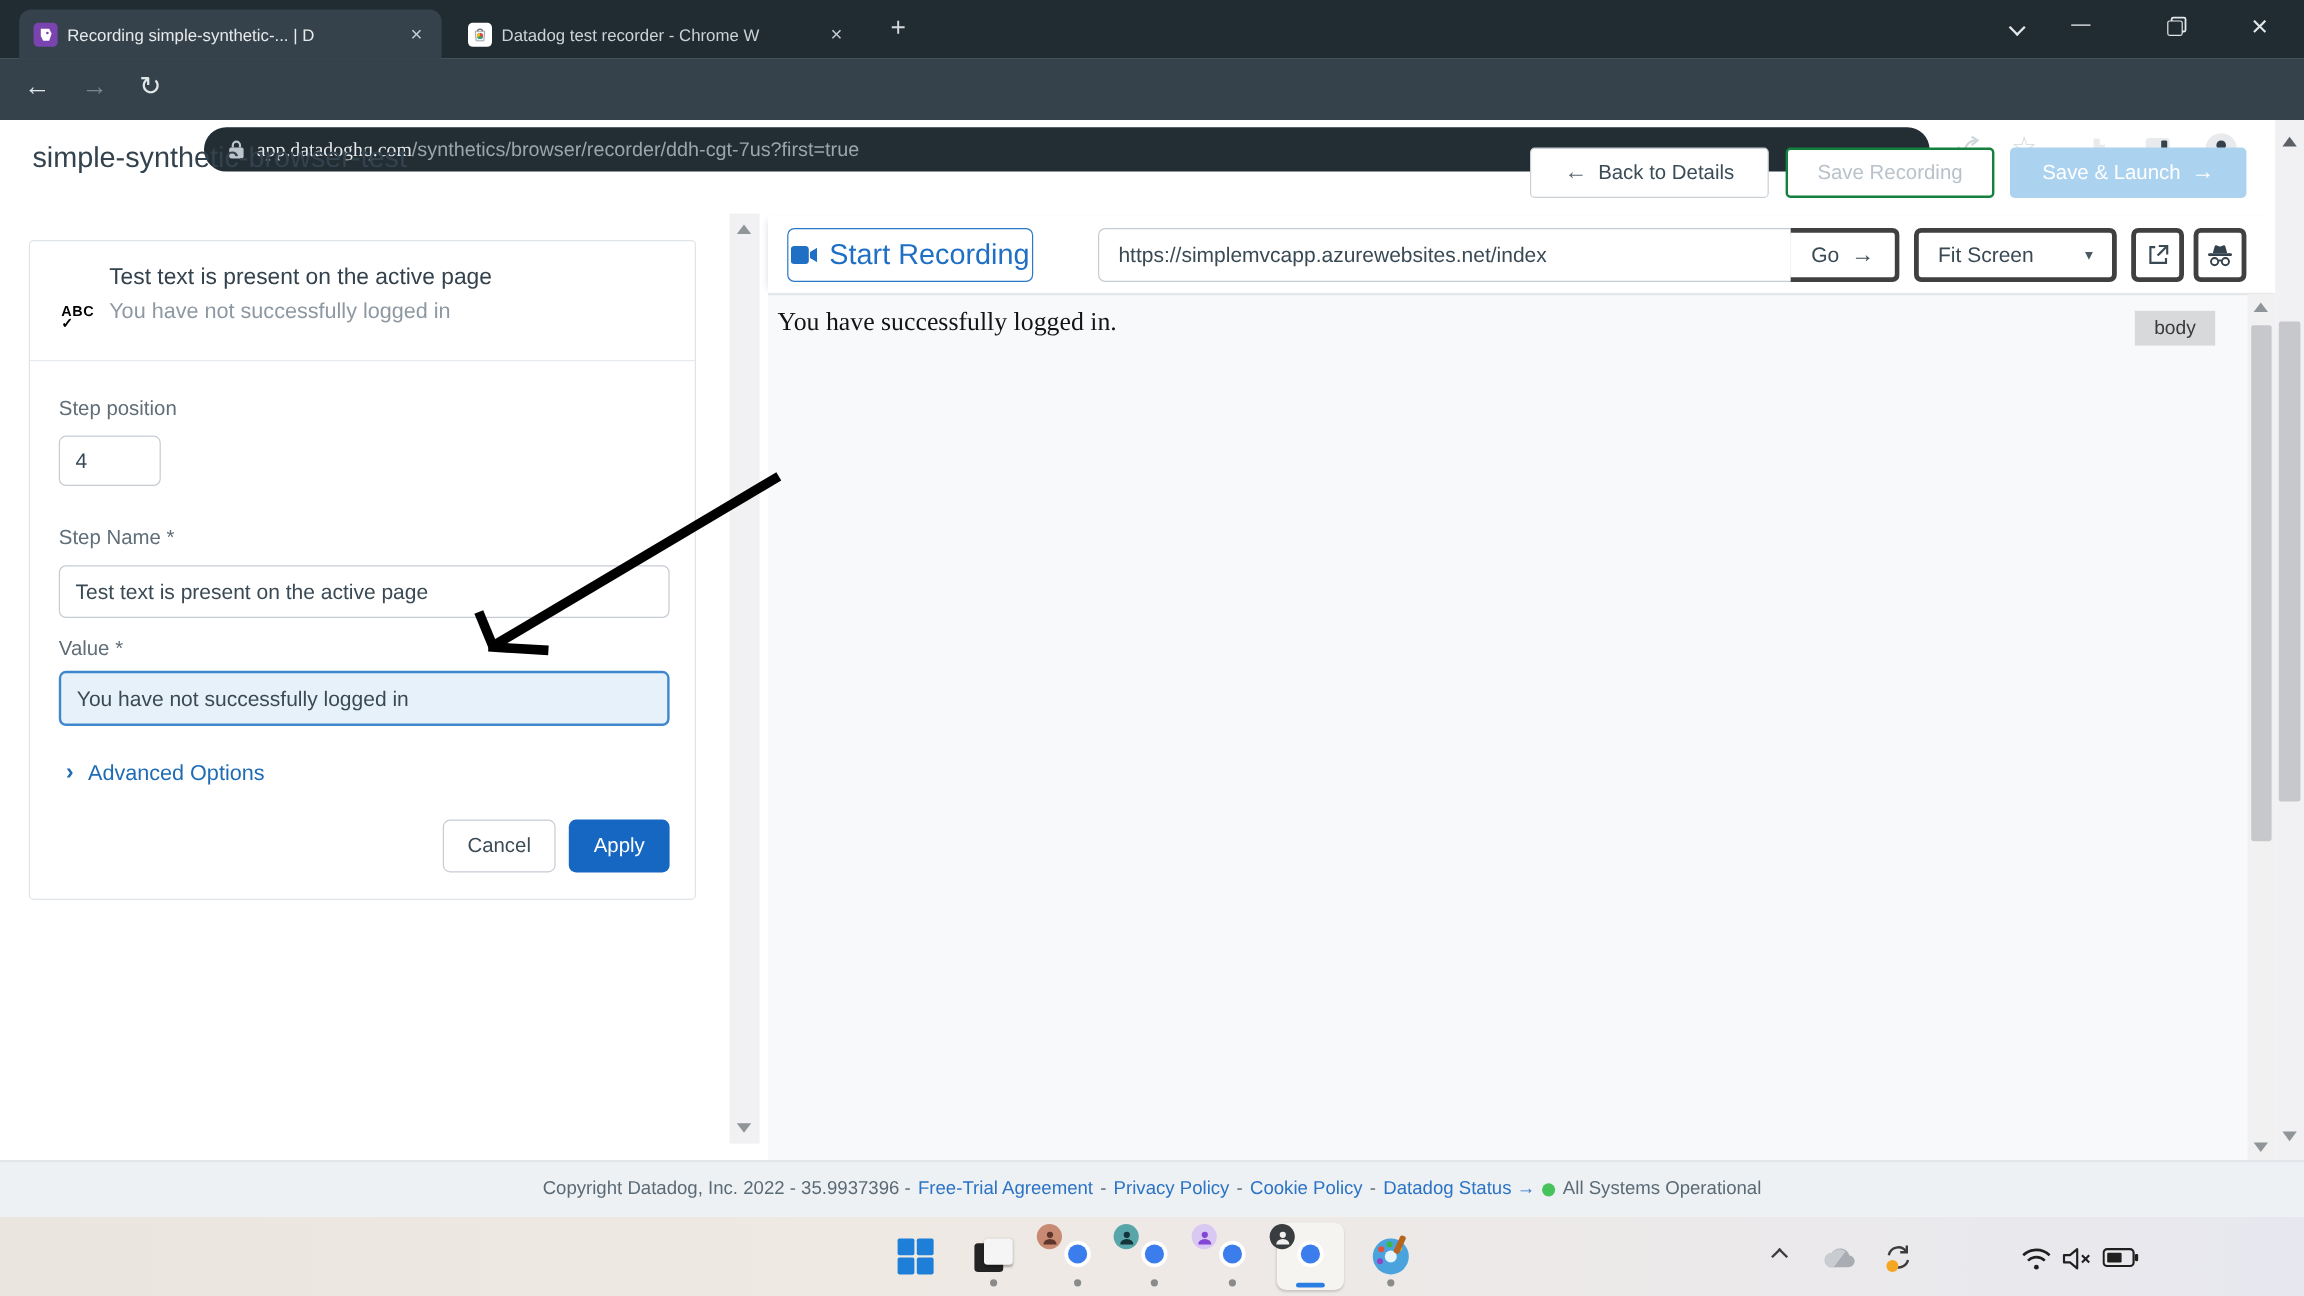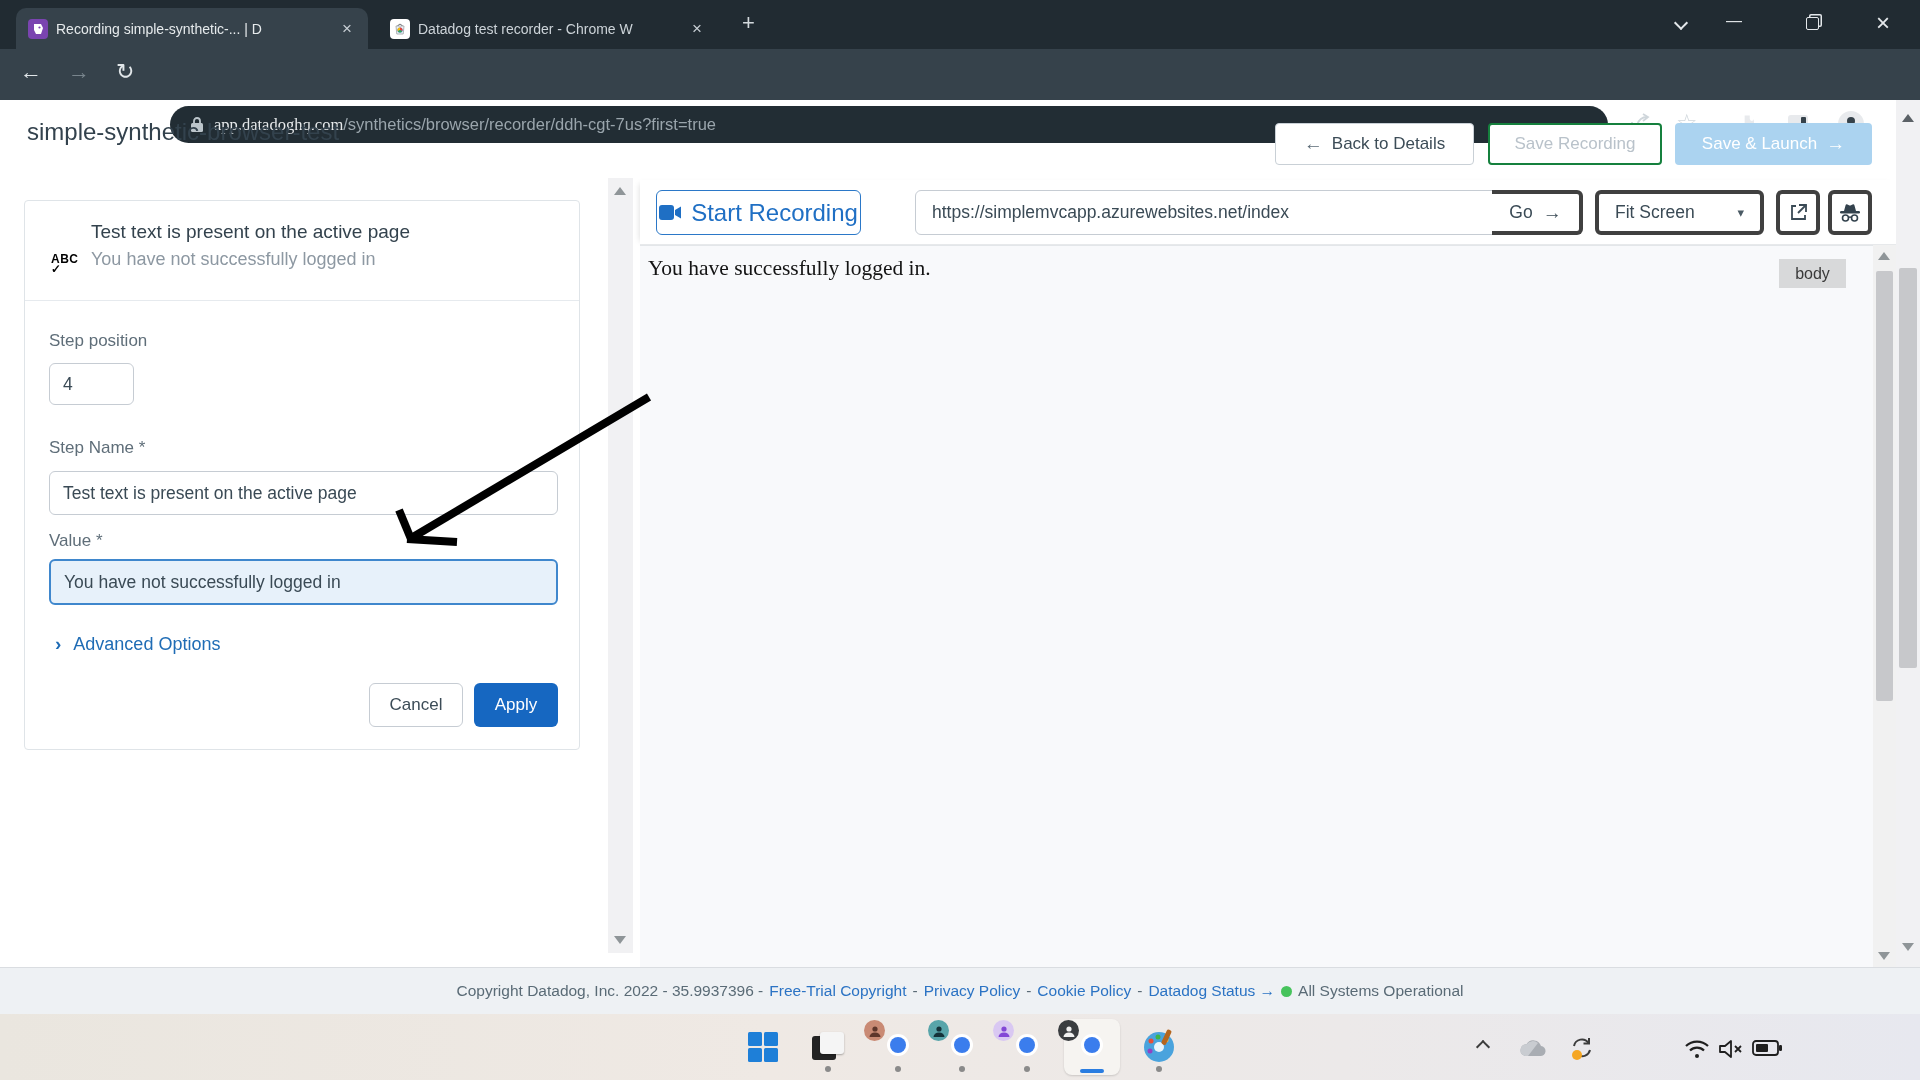--- a/index.html
+++ b/index.html
@@ -243,21 +243,21 @@
 </div>
 
 <div class="abs sb-track" style="left:1896px;top:100px;width:24px;height:867px;">
   <span class="tri up abs" style="left:6px;top:14px;border-bottom-color:#5b6166;"></span>
   <span class="sb-thumb abs" style="left:3px;top:168px;width:18px;height:400px;"></span>
   <span class="tri down abs" style="left:6px;bottom:16px;"></span>
 </div>
 
 <div id="footer" class="abs">
   <span>Copyright Datadog, Inc. 2022 - 35.9937396 -</span>
-  <a>Free-Trial Copyright</a>
+  <a>Free-Trial Agreement</a>
   <span>-</span>
   <a>Privacy Policy</a>
   <span>-</span>
   <a>Cookie Policy</a>
   <span>-</span>
   <a>Datadog Status →</a>
   <span class="dot-green"></span>
   <span>All Systems Operational</span>
 </div>
 

